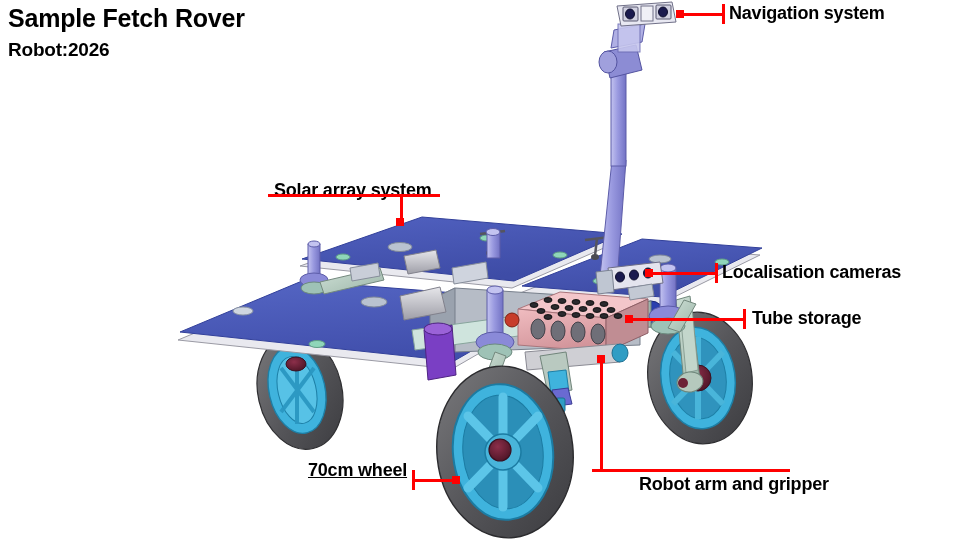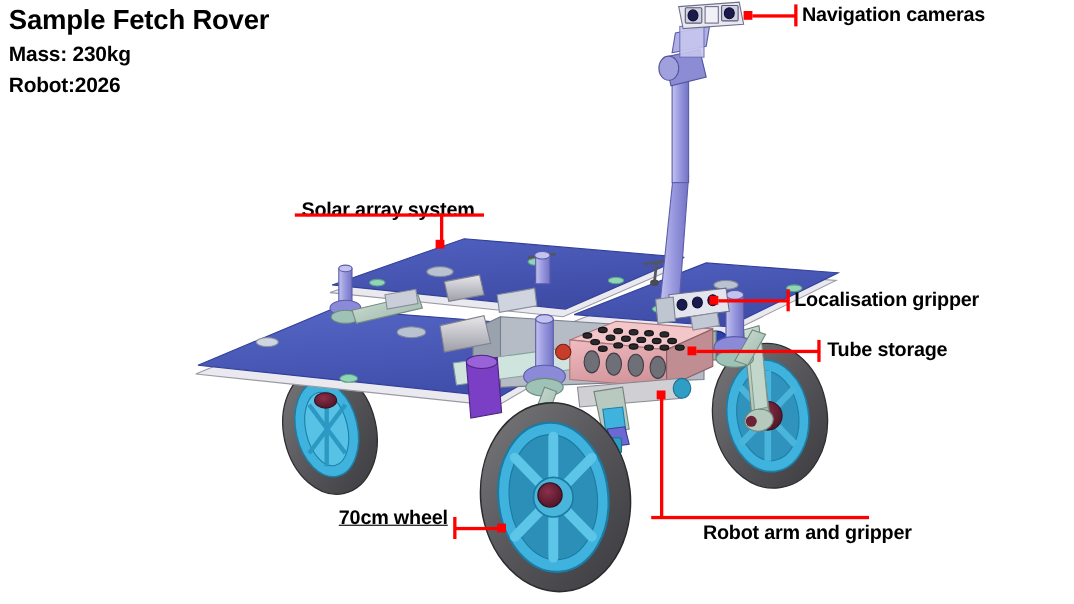--- a/index.html
+++ b/index.html
@@ -271,43 +271,42 @@
     <g>
       <path d="M404 256 L436 250 L440 268 L408 274 Z" fill="url(#gMetal)" stroke="#82828d"></path>
       <path d="M350 268 L378 263 L380 276 L352 281 Z" fill="#c9ced8" stroke="#868d9a"></path>
       <path d="M452 268 L486 262 L488 278 L454 284 Z" fill="#cfd4de" stroke="#868d9a"></path>
       <path d="M628 288 L652 284 L654 296 L630 300 Z" fill="#c3c9d4" stroke="#868d9a"></path>
     </g>
   </svg>
 
   <div class="titleblock">
     <div class="t-main">Sample Fetch Rover</div>
-    <div class="t-sub">Mass: 230kg</div>
     <div class="t-sub">Robot:2026</div>
   </div>
 
   <div>
     <div class="sq" style="left:676px;top:10px;"></div>
     <div class="lead lead-h" style="left:684px;top:12.5px;width:40px;"></div>
     <div class="tick" style="left:722px;top:4px;height:20px;"></div>
-    <div class="calloutText" style="left:729px;top:3px;">Navigation cameras</div>
+    <div class="calloutText" style="left:729px;top:3px;">Navigation system</div>
   </div>
 
   <div>
     <div class="calloutText" style="left:274px;top:180px;">Solar array system</div>
     <div class="lead lead-h" style="left:268px;top:194px;width:172px;"></div>
     <div class="lead lead-v" style="left:400px;top:194px;height:28px;"></div>
     <div class="sq" style="left:396px;top:218px;"></div>
   </div>
 
   <div>
     <div class="sq" style="left:645px;top:269px;"></div>
     <div class="lead lead-h" style="left:653px;top:271.5px;width:64px;"></div>
     <div class="tick" style="left:715px;top:263px;height:20px;"></div>
-    <div class="calloutText" style="left:722px;top:262px;">Localisation gripper</div>
+    <div class="calloutText" style="left:722px;top:262px;">Localisation cameras</div>
   </div>
 
   <div>
     <div class="sq" style="left:625px;top:315px;"></div>
     <div class="lead lead-h" style="left:633px;top:317.5px;width:112px;"></div>
     <div class="tick" style="left:743px;top:309px;height:20px;"></div>
     <div class="calloutText" style="left:752px;top:308px;">Tube storage</div>
   </div>
 
   <div>

